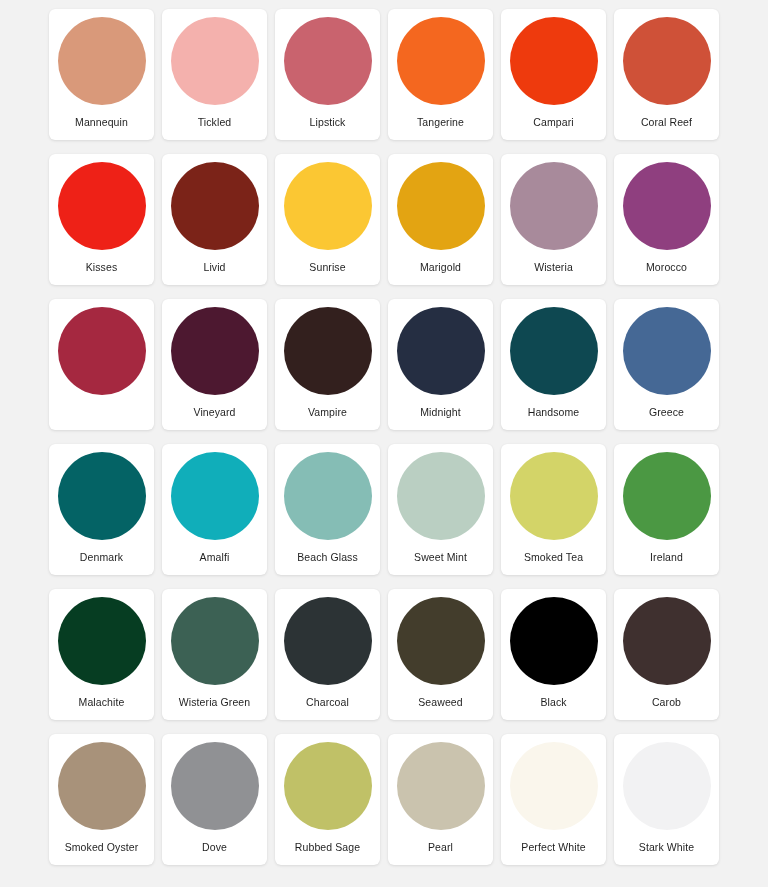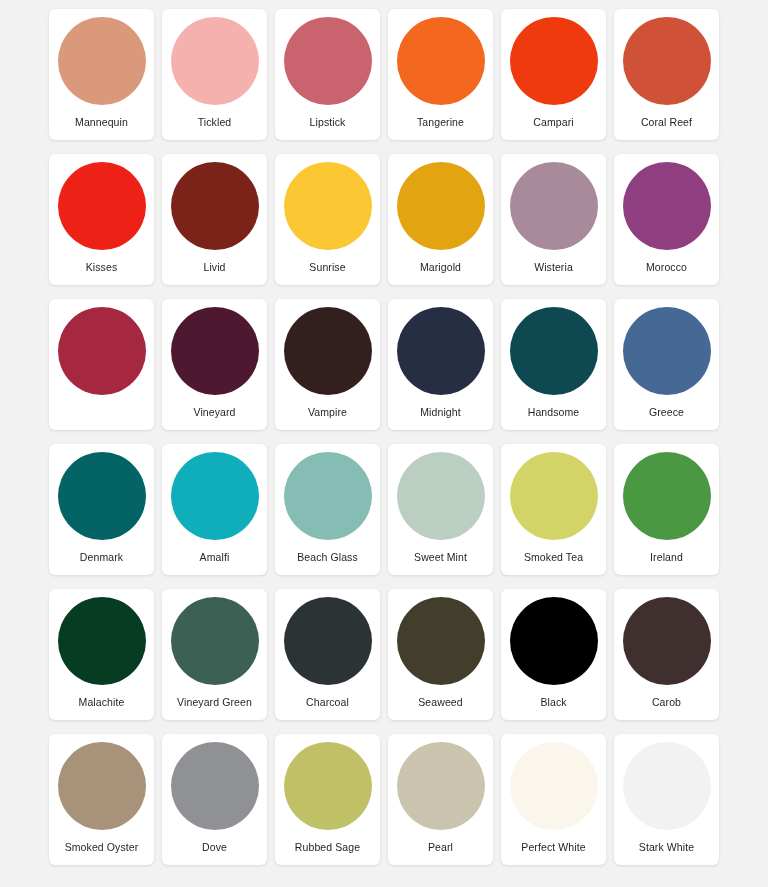--- a/index.html
+++ b/index.html
@@ -161,21 +161,21 @@
     <div class="swatch-card">
       <div class="swatch-circle" style="background-color: rgb(75, 152, 67);"></div>
       <div class="swatch-label">Ireland</div>
     </div>
     <div class="swatch-card">
       <div class="swatch-circle" style="background-color: rgb(6, 61, 34);"></div>
       <div class="swatch-label">Malachite</div>
     </div>
     <div class="swatch-card">
       <div class="swatch-circle" style="background-color: rgb(60, 97, 84);"></div>
-      <div class="swatch-label">Vineyard Green</div>
+      <div class="swatch-label">Wisteria Green</div>
     </div>
     <div class="swatch-card">
       <div class="swatch-circle" style="background-color: rgb(44, 51, 53);"></div>
       <div class="swatch-label">Charcoal</div>
     </div>
     <div class="swatch-card">
       <div class="swatch-circle" style="background-color: rgb(67, 61, 44);"></div>
       <div class="swatch-label">Seaweed</div>
     </div>
     <div class="swatch-card">

